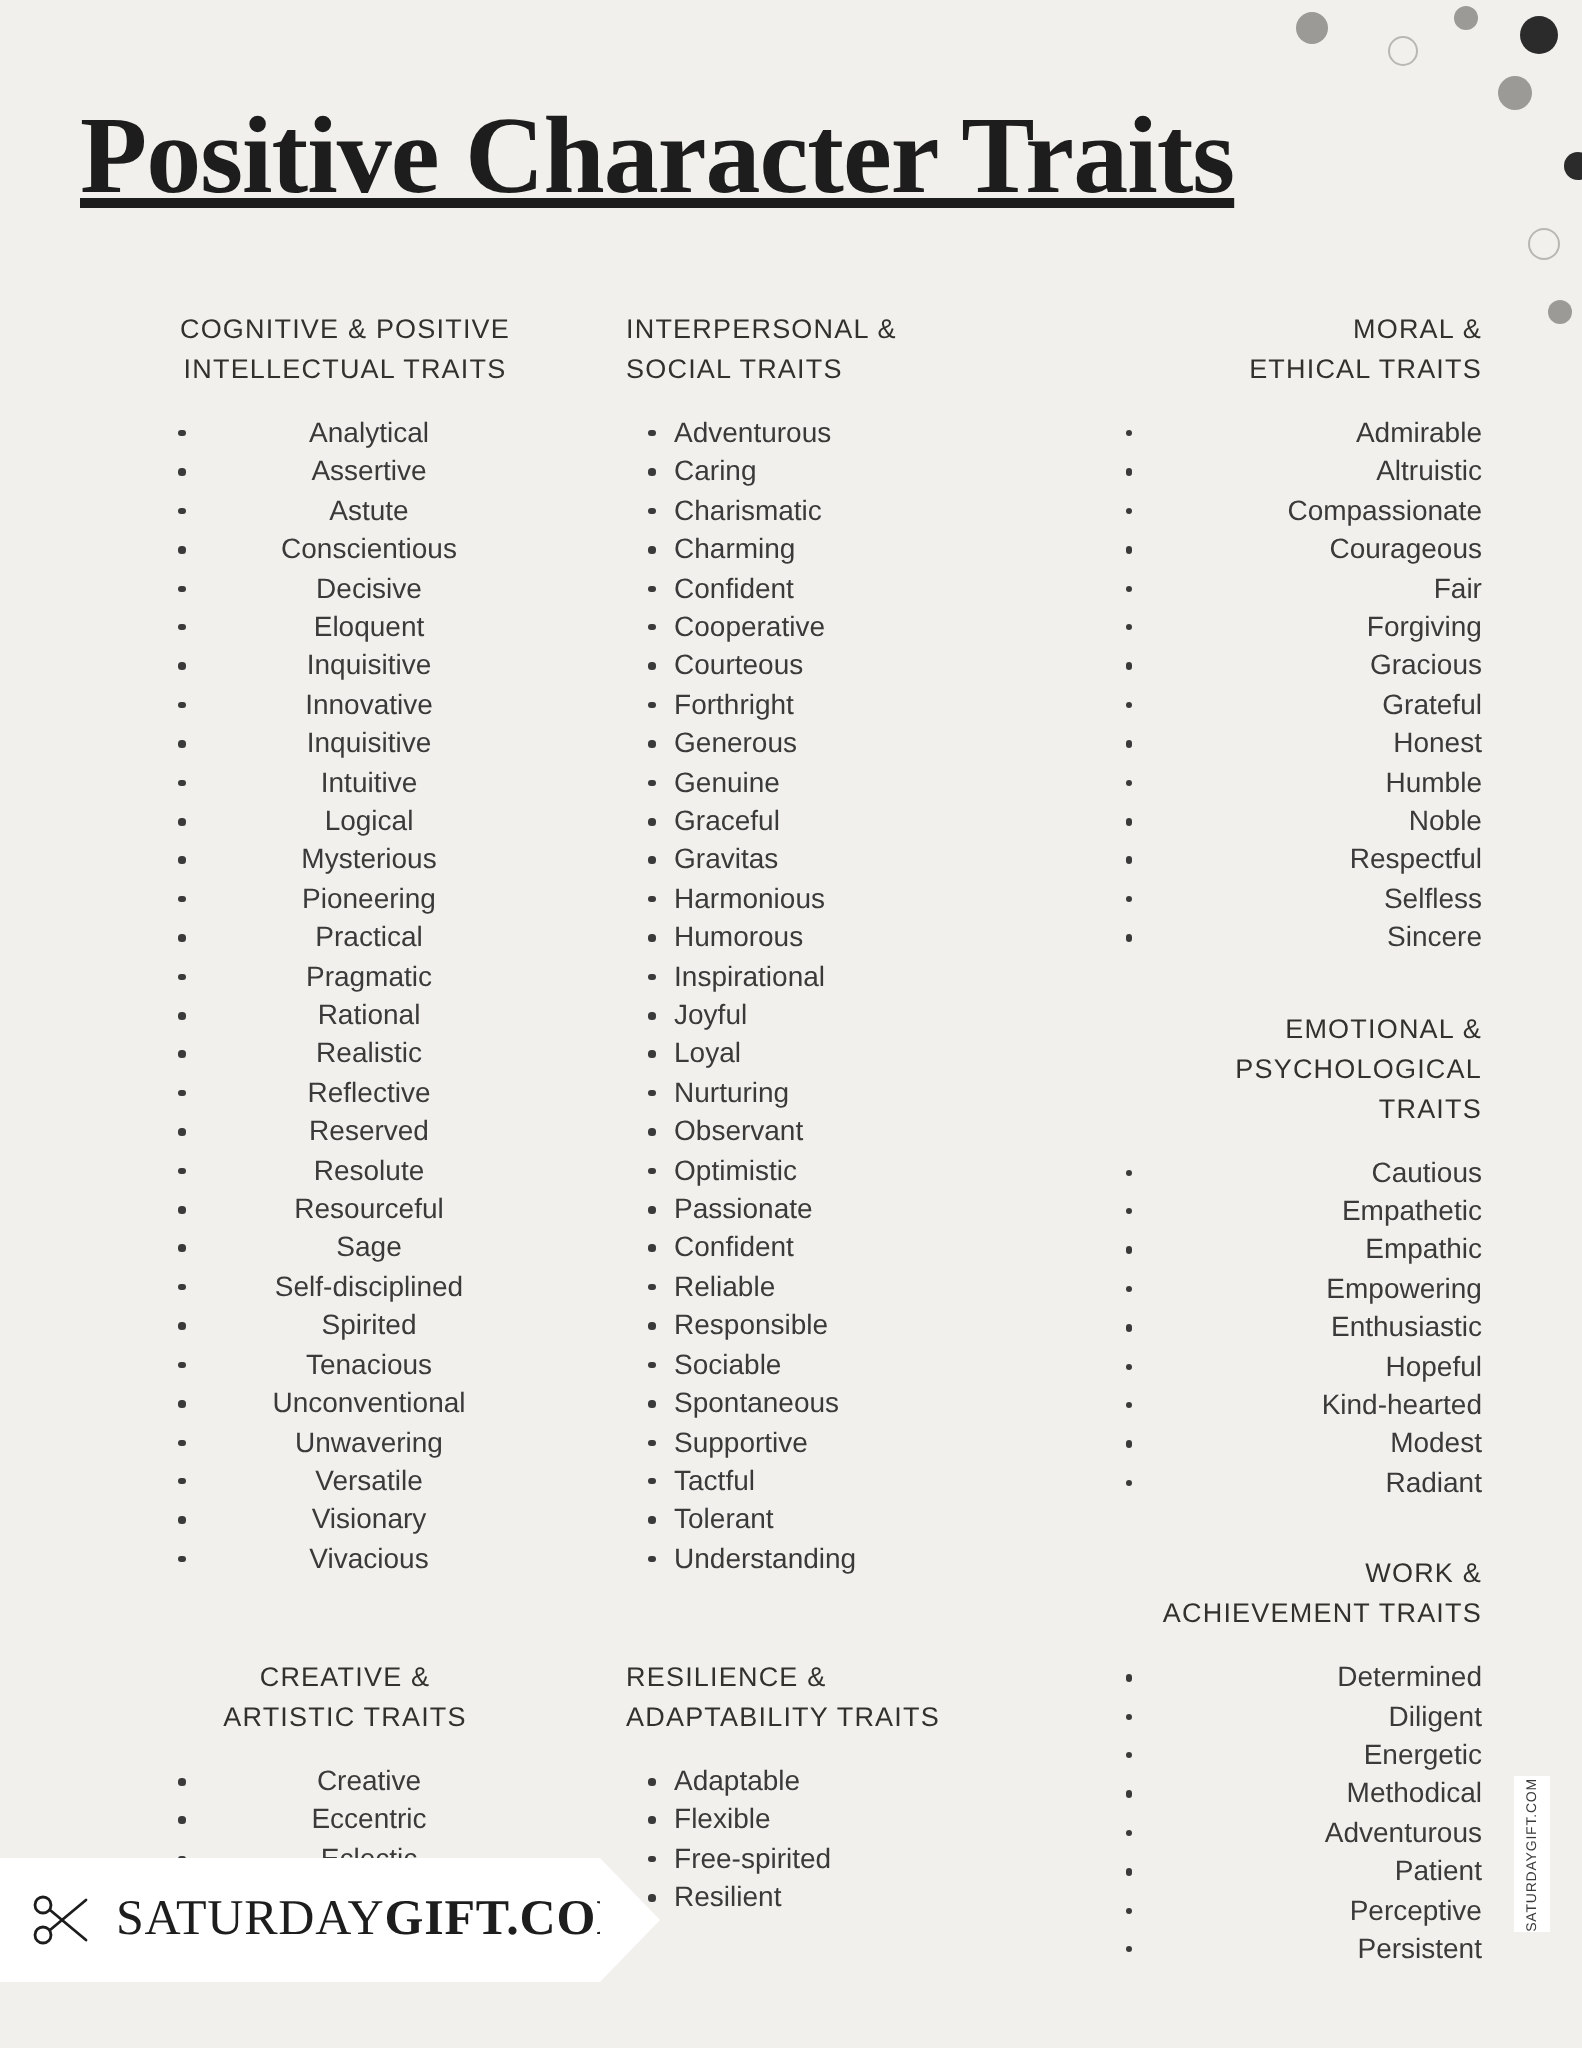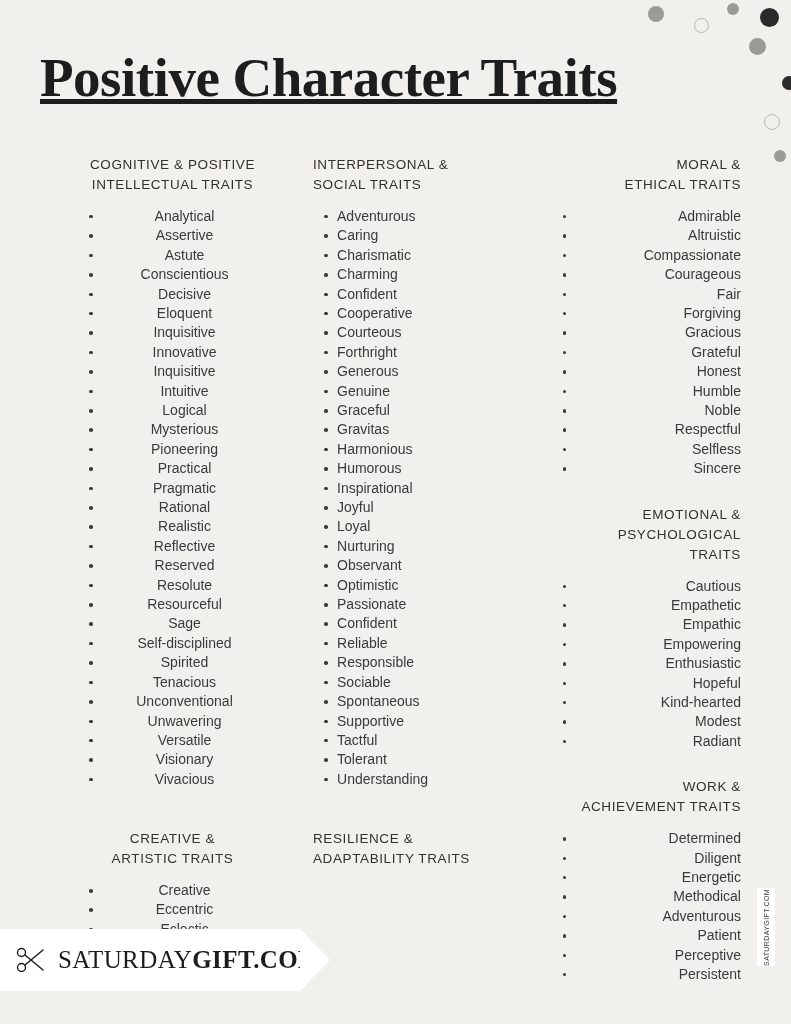--- a/index.html
+++ b/index.html
@@ -261,20 +261,26 @@
           <li>Supportive</li>
           <li>Tactful</li>
           <li>Tolerant</li>
           <li>Understanding</li>
         </ul>
     </div>
     <div class="gap-sm"></div>
     <div class="section">
       <h2 class="section-heading">RESILIENCE &amp;
 ADAPTABILITY TRAITS</h2>
+      <ul class="traits">
+          <li>Adaptable</li>
+          <li>Flexible</li>
+          <li>Free-spirited</li>
+          <li>Resilient</li>
+        </ul>
     </div>
   </div>
 
   <div class="col col-3">
     <div class="section">
       <h2 class="section-heading">MORAL &amp;
 ETHICAL TRAITS</h2>
       <ul class="traits">
           <li>Admirable</li>
           <li>Altruistic</li>

